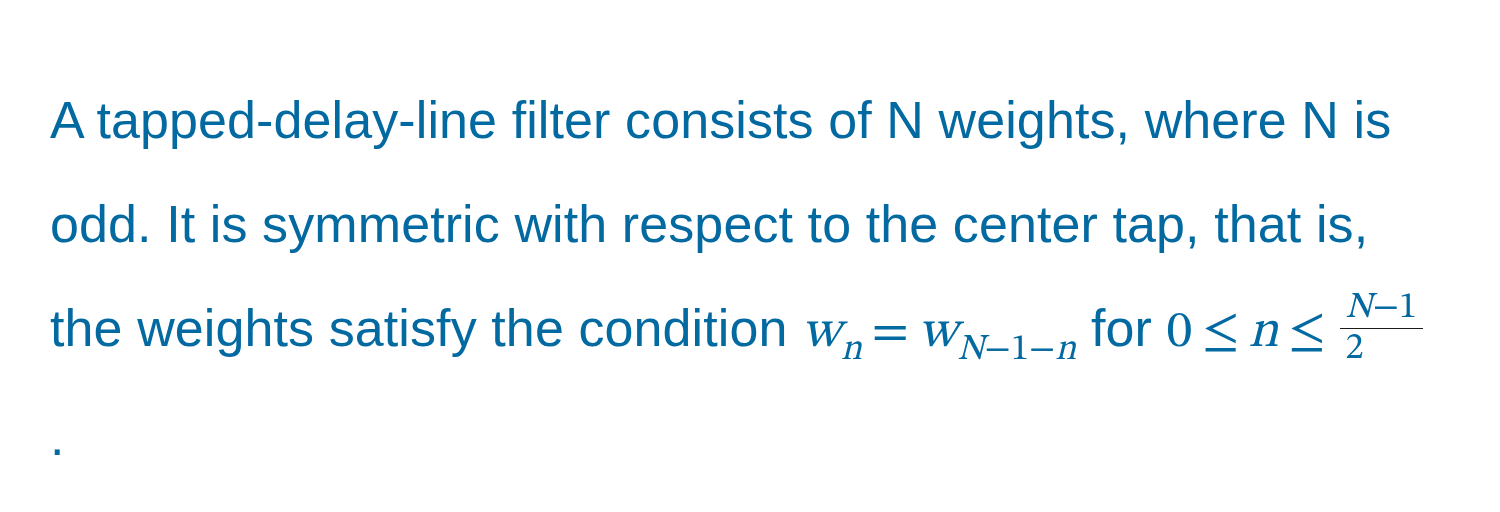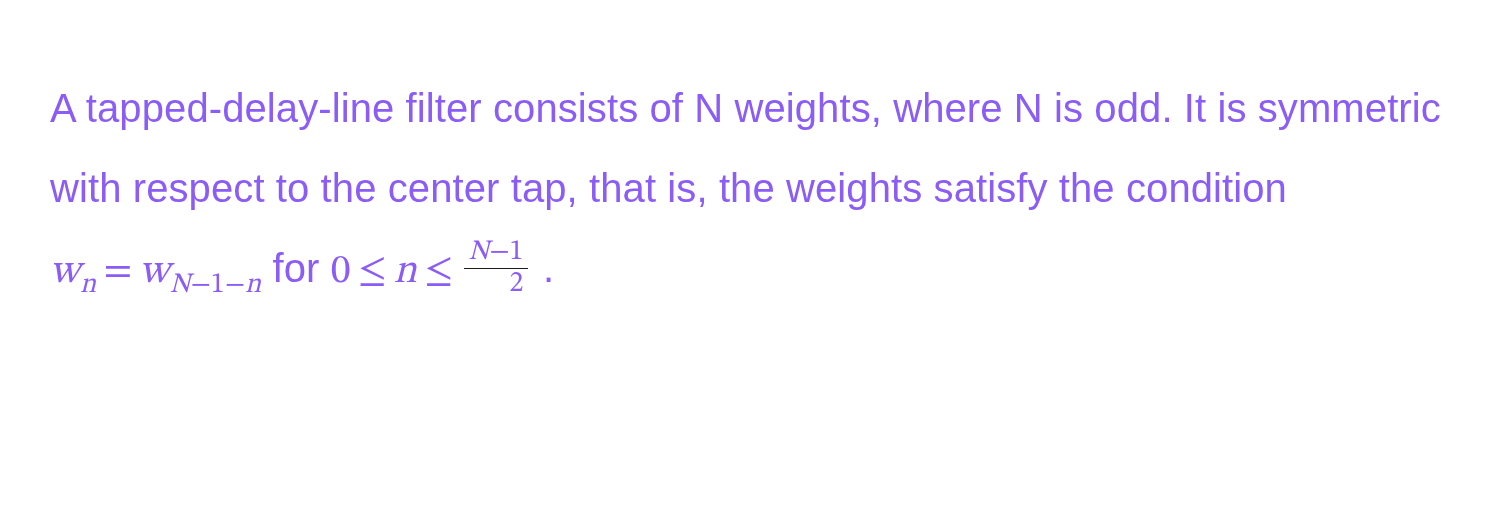--- a/index.html
+++ b/index.html
@@ -10,43 +10,43 @@
     body {
       width: 1500px;
       height: 512px;
       background: #ffffff;
       font-family: -apple-system, BlinkMacSystemFont, "Segoe UI", Helvetica, Arial, sans-serif;
       padding: 68px 50px 50px 50px;
       display: flex;
       align-items: flex-start;
     }
     .content {
-      font-size: 40px;
+      font-size: 52px;
       line-height: 2.0;
-      color: #8b5cf6;
+      color: #0369a1;
       letter-spacing: 0.1px;
     }
     .math {
       font-family: "Cambria Math", "STIX Two Math", "Latin Modern Math", "Times New Roman", serif;
       font-style: italic;
       white-space: nowrap;
     }
     .math .upright {
       font-style: normal;
     }
     .sub {
       font-size: 0.7em;
       vertical-align: sub;
       position: relative;
       top: 0.05em;
     }
     .frac {
       display: inline-block;
       vertical-align: middle;
-      text-align: right;
+      text-align: left;
       font-style: normal;
       position: relative;
       top: -0.1em;
       margin: 7px 0.1em;
     }
     .frac .num {
       display: block;
       font-size: 0.7em;
       line-height: 1.1;
       padding: 0 0.15em;

